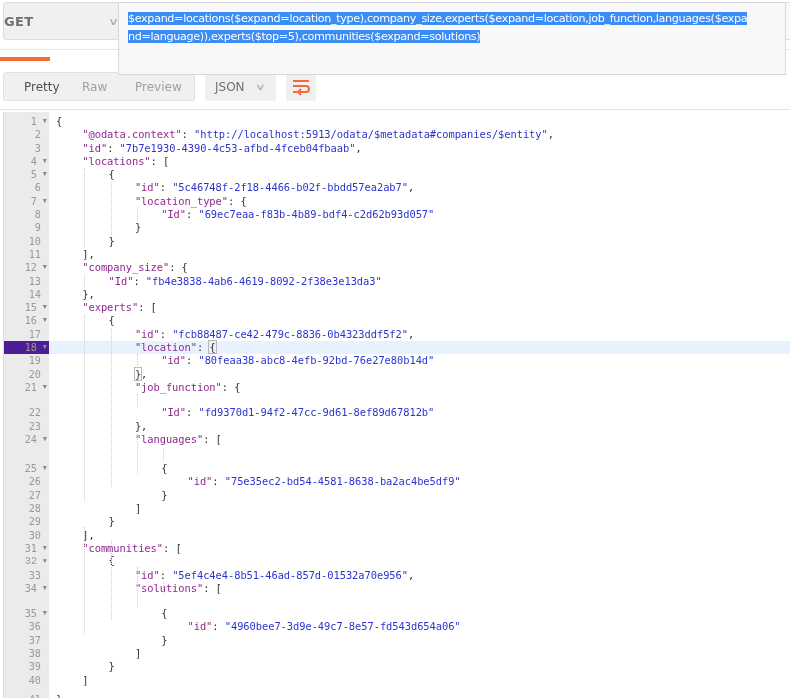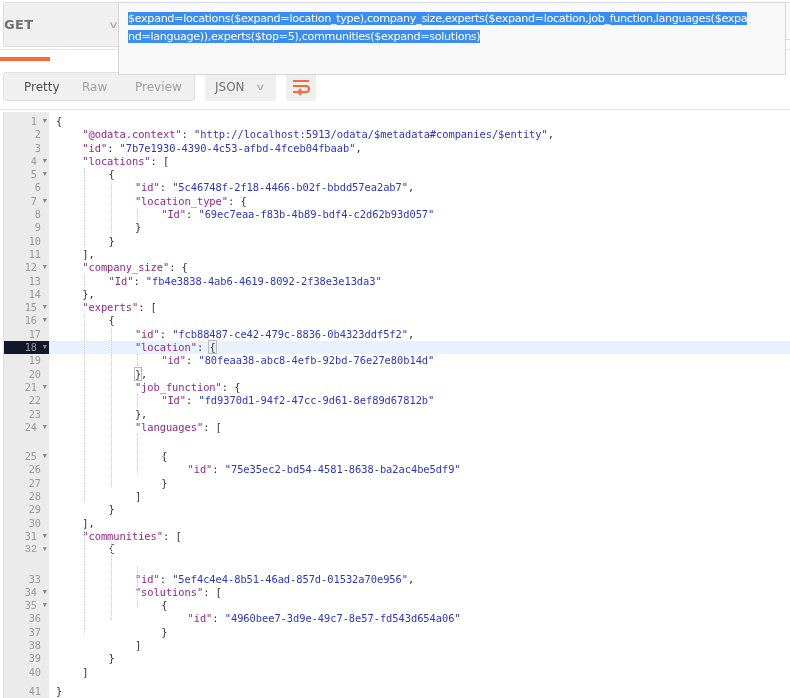--- a/index.html
+++ b/index.html
@@ -2,21 +2,21 @@
 <html><head>
 <meta charset="utf-8">
 <style>
   html, body { margin: 0; padding: 0; }
   body {
     width: 790px; height: 698px; overflow: hidden; position: relative;
     background: #ffffff; font-family: "DejaVu Sans", sans-serif;
   }
   .topbar { position: absolute; left: 0; top: 0; width: 790px; height: 44px; background: #ffffff; }
   .method {
-    position: absolute; left: 3px; top: 2px; width: 116px; height: 45px;
+    position: absolute; left: 3px; top: 2px; width: 116px; height: 38px;
     background: #f0f0f0; border: 1px solid #dcdcdc; border-radius: 3px 0 0 3px;
     box-sizing: border-box; display: flex; align-items: center; justify-content: space-between;
     color: #707070; font-size: 13px; font-weight: bold; letter-spacing: 0.3px;
   }
   .method .chev { margin-left: 12px; color: #a8a8a8; font-size: 10px; font-weight: normal; transform: scaleX(1.5); display:inline-block; }
   .url-input {
     position: absolute; left: 118px; top: 2px; width: 672px; height: 38px;
     background: #fafafa; border-top: 1px solid #dcdcdc; border-bottom: 1px solid #dcdcdc; box-sizing: border-box;
   }
   .url-popup {
@@ -59,21 +59,21 @@
   }
   .gutter {
     position: absolute; left: 0; top: 0; width: 45px; height: 586px; background: #ebebeb;
   }
   .lines { position: absolute; left: 0; top: 0; width: 786px; }
   .line {
     position: relative; height: 13.3px; line-height: 13.3px;
     font-family: "DejaVu Sans Mono", monospace; font-size: 10.4px; white-space: pre;
   }
   .line.active { background: #e8f2fe; }
-  .line.active .ln { background: #0f172a; }
+  .line.active .ln { background: #4c1d95; }
   .ln {
     position: absolute; left: 0; top: 0; width: 45px; height: 13.3px; box-sizing: border-box;
     padding-right: 8px; text-align: right; color: #999999; font-size: 10.2px;
   }
   .ln .fold { position: absolute; right: 2px; top: 0; font-size: 7px; color: #8a8a8a; }
   .ln.hasfold { padding-right: 12px; }
   .code { position: absolute; left: 52px; top: 0; color: #333333; letter-spacing: -0.05px; }
   .k { color: #92278f; }
   .s { color: #2b34d0; }
   .p { color: #333333; }
@@ -140,34 +140,34 @@
       <div class="line" style="margin-top: 0px;"><span class="ln hasfold">12<span class="fold">▼</span></span><span class="code" style="left: 78.3px;"><span class="k">"company_size"</span><span class="p">: {</span></span></div>
       <div class="line" style="margin-top: 0px;"><span class="ln">13</span><span class="code" style="left: 104.6px;"><span class="k">"Id"</span><span class="p">: </span><span class="s">"fb4e3838-4ab6-4619-8092-2f38e3e13da3"</span></span></div>
       <div class="line" style="margin-top: 0px;"><span class="ln">14</span><span class="code" style="left: 78.3px;"><span class="p">},</span></span></div>
       <div class="line" style="margin-top: 0px;"><span class="ln hasfold">15<span class="fold">▼</span></span><span class="code" style="left: 78.3px;"><span class="k">"experts"</span><span class="p">: [</span></span></div>
       <div class="line" style="margin-top: 0px;"><span class="ln hasfold">16<span class="fold">▼</span></span><span class="code" style="left: 104.6px;"><span class="p">{</span></span></div>
       <div class="line" style="margin-top: 0px;"><span class="ln">17</span><span class="code" style="left: 130.9px;"><span class="k">"id"</span><span class="p">: </span><span class="s">"fcb88487-ce42-479c-8836-0b4323ddf5f2"</span><span class="p">,</span></span></div>
       <div class="line active" style="margin-top: 0px;"><span class="ln hasfold">18<span class="fold">▼</span></span><span class="code" style="left: 130.9px;"><span class="k">"location"</span><span class="p">: </span><span class="p cursor-box">{</span></span></div>
       <div class="line" style="margin-top: 0px;"><span class="ln">19</span><span class="code" style="left: 157.2px;"><span class="k">"id"</span><span class="p">: </span><span class="s">"80feaa38-abc8-4efb-92bd-76e27e80b14d"</span></span></div>
       <div class="line" style="margin-top: 0px;"><span class="ln">20</span><span class="code" style="left: 130.9px;"><span class="p cursor-box">}</span><span class="p">,</span></span></div>
       <div class="line" style="margin-top: 0px; padding-left: 24px;"><span class="ln hasfold">21<span class="fold">▼</span></span><span class="code" style="left: 130.9px;"><span class="k">"job_function"</span><span class="p">: {</span></span></div>
-      <div class="line" style="margin-top: 0px;"><span class="ln">22</span><span class="code" style="left: 157.2px;"><span class="k">"Id"</span><span class="p">: </span><span class="s">"fd9370d1-94f2-47cc-9d61-8ef89d67812b"</span></span></div>
+      <div class="line" style="margin-top: 12px;"><span class="ln">22</span><span class="code" style="left: 157.2px;"><span class="k">"Id"</span><span class="p">: </span><span class="s">"fd9370d1-94f2-47cc-9d61-8ef89d67812b"</span></span></div>
       <div class="line" style="margin-top: 0px;"><span class="ln">23</span><span class="code" style="left: 130.9px;"><span class="p">},</span></span></div>
       <div class="line" style="margin-top: 0px;"><span class="ln hasfold">24<span class="fold">▼</span></span><span class="code" style="left: 130.9px;"><span class="k">"languages"</span><span class="p">: [</span></span></div>
       <div class="line" style="margin-top: 16px;"><span class="ln hasfold">25<span class="fold">▼</span></span><span class="code" style="left: 157.2px;"><span class="p">{</span></span></div>
       <div class="line" style="margin-top: 0px;"><span class="ln">26</span><span class="code" style="left: 183.5px;"><span class="k">"id"</span><span class="p">: </span><span class="s">"75e35ec2-bd54-4581-8638-ba2ac4be5df9"</span></span></div>
       <div class="line" style="margin-top: 0px;"><span class="ln">27</span><span class="code" style="left: 157.2px;"><span class="p">}</span></span></div>
       <div class="line" style="margin-top: 0px;"><span class="ln">28</span><span class="code" style="left: 130.9px;"><span class="p">]</span></span></div>
       <div class="line" style="margin-top: 0px;"><span class="ln">29</span><span class="code" style="left: 104.6px;"><span class="p">}</span></span></div>
       <div class="line" style="margin-top: 0px;"><span class="ln">30</span><span class="code" style="left: 78.3px;"><span class="p">],</span></span></div>
       <div class="line" style="margin-top: 0px;"><span class="ln hasfold">31<span class="fold">▼</span></span><span class="code" style="left: 78.3px;"><span class="k">"communities"</span><span class="p">: [</span></span></div>
       <div class="line" style="margin-top: 0px; font-family: Liberation Mono, monospace;"><span class="ln hasfold">32<span class="fold">▼</span></span><span class="code" style="left: 104.6px;"><span class="p">{</span></span></div>
-      <div class="line" style="margin-top: 16px; padding-left: 40px;"><span class="ln">33</span><span class="code" style="left: 130.9px;"><span class="k">"id"</span><span class="p">: </span><span class="s">"5ef4c4e4-8b51-46ad-857d-01532a70e956"</span><span class="p">,</span></span></div>
+      <div class="line" style="margin-top: 0px; padding-left: 40px;"><span class="ln">33</span><span class="code" style="left: 130.9px;"><span class="k">"id"</span><span class="p">: </span><span class="s">"5ef4c4e4-8b51-46ad-857d-01532a70e956"</span><span class="p">,</span></span></div>
       <div class="line" style="margin-top: 0px;"><span class="ln hasfold">34<span class="fold">▼</span></span><span class="code" style="left: 130.9px;"><span class="k">"solutions"</span><span class="p">: [</span></span></div>
-      <div class="line" style="margin-top: 0px;"><span class="ln hasfold">35<span class="fold">▼</span></span><span class="code" style="left: 157.2px;"><span class="p">{</span></span></div>
+      <div class="line" style="margin-top: 12px;"><span class="ln hasfold">35<span class="fold">▼</span></span><span class="code" style="left: 157.2px;"><span class="p">{</span></span></div>
       <div class="line" style="margin-top: 0px;"><span class="ln">36</span><span class="code" style="left: 183.5px;"><span class="k">"id"</span><span class="p">: </span><span class="s">"4960bee7-3d9e-49c7-8e57-fd543d654a06"</span></span></div>
       <div class="line" style="margin-top: 0px;"><span class="ln">37</span><span class="code" style="left: 157.2px;"><span class="p">}</span></span></div>
       <div class="line" style="margin-top: 0px;"><span class="ln">38</span><span class="code" style="left: 130.9px;"><span class="p">]</span></span></div>
       <div class="line" style="margin-top: 0px;"><span class="ln">39</span><span class="code" style="left: 104.6px;"><span class="p">}</span></span></div>
       <div class="line" style="margin-top: 0px;"><span class="ln">40</span><span class="code" style="left: 78.3px;"><span class="p">]</span></span></div>
       <div class="line" style="margin-top: 6px;"><span class="ln">41</span><span class="code" style="left: 52px;"><span class="p">}</span></span></div>
       <div class="guide" style="left: 132.9px; top: 96.1px; height: 13.3px;"></div>
       <div class="guide" style="left: 106.6px; top: 69.5px; height: 53.2px;"></div>
       <div class="guide" style="left: 80.3px; top: 56.2px; height: 79.8px;"></div>
       <div class="guide" style="left: 80.3px; top: 162.6px; height: 13.3px;"></div>

